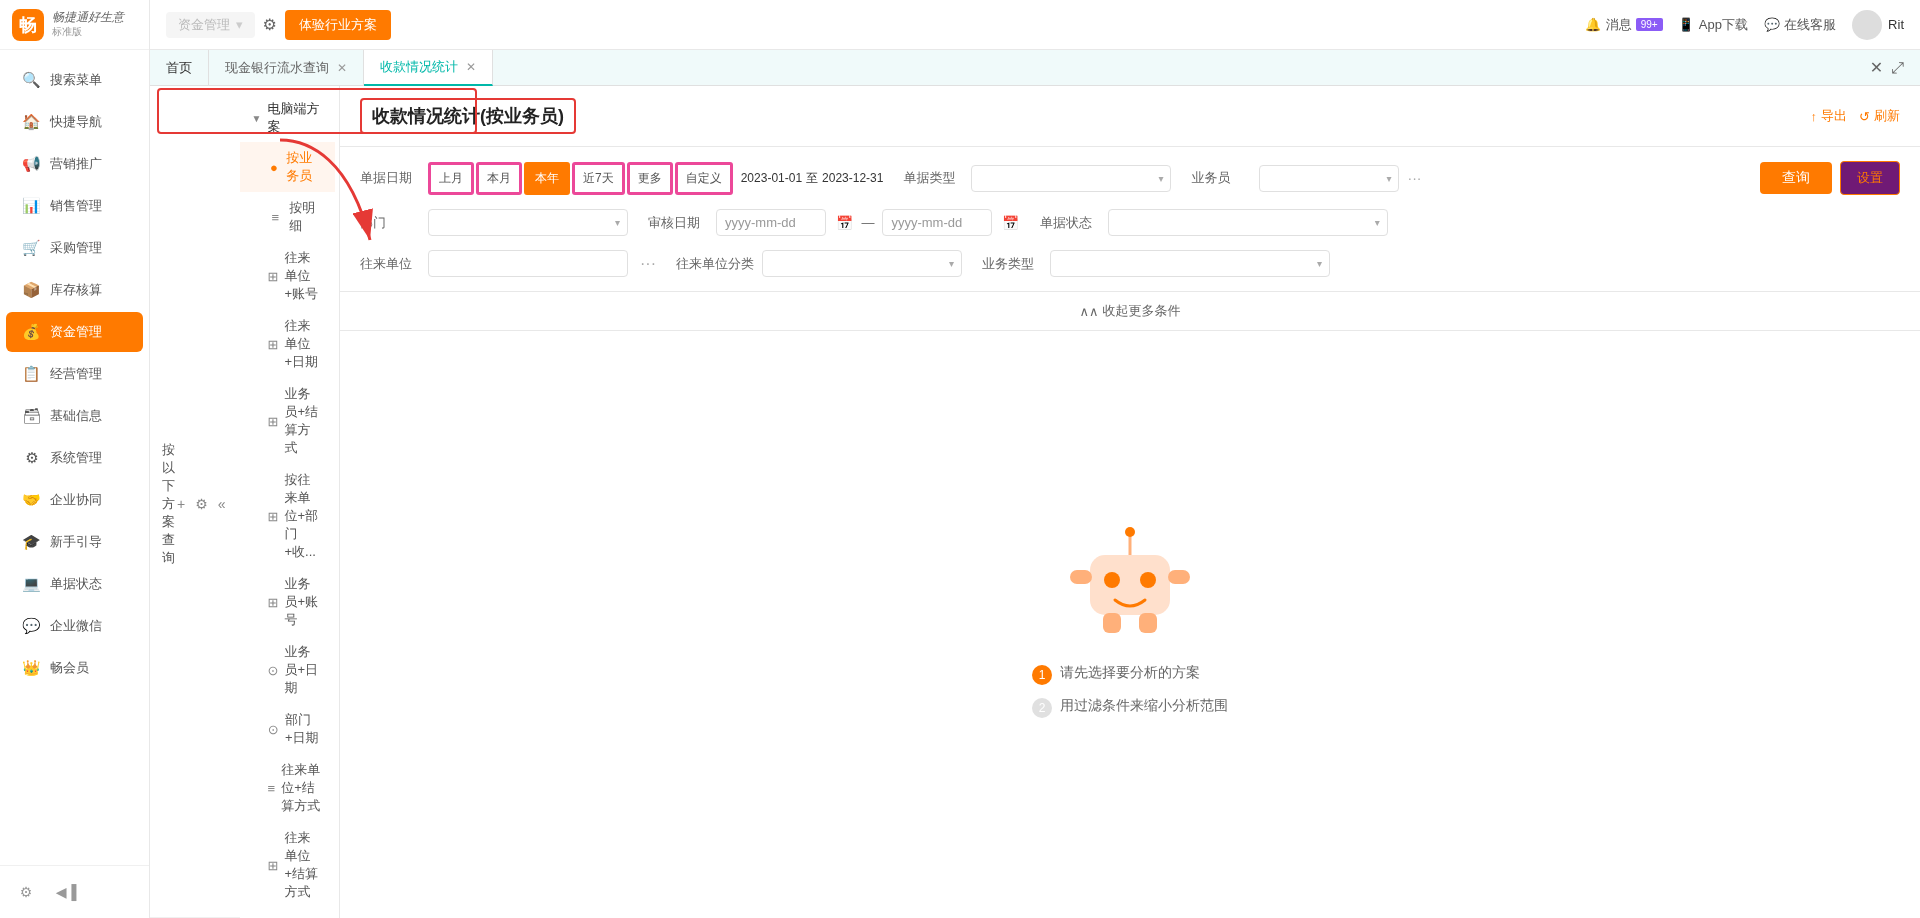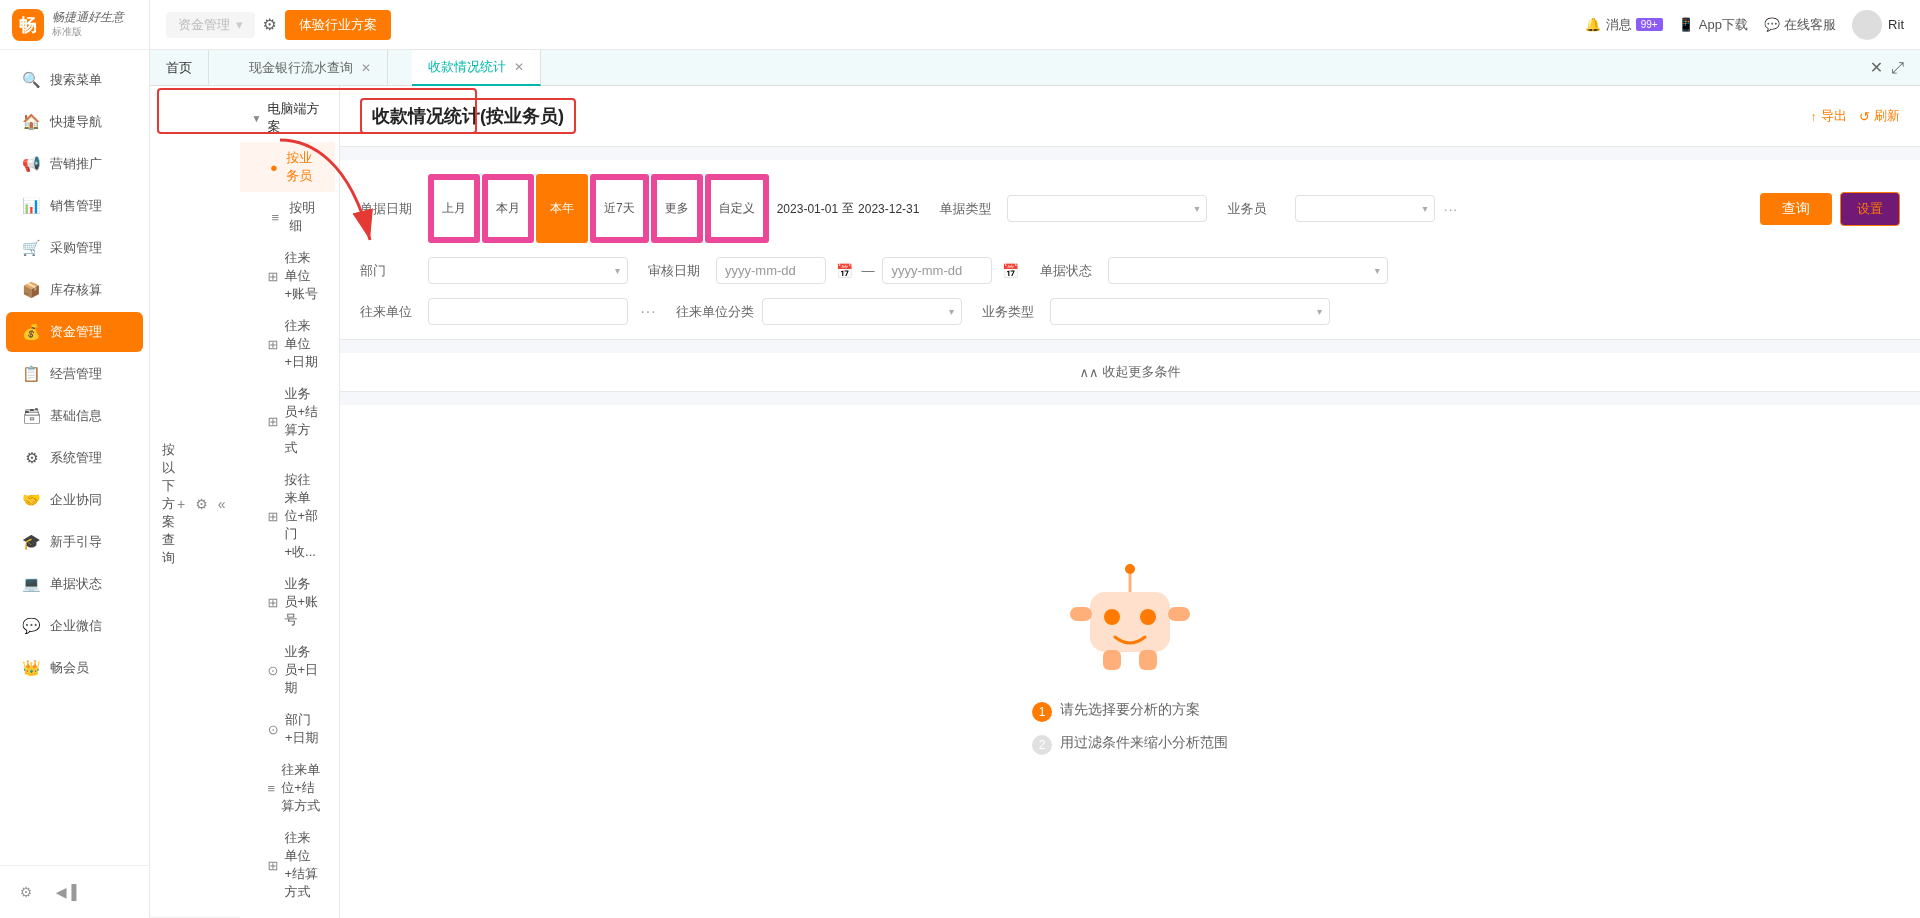--- a/index.html
+++ b/index.html
@@ -50,21 +50,21 @@
     .trial-btn {
       background: #ff7a00; color: #fff; border: none; border-radius: 4px;
       padding: 6px 14px; font-size: 13px; cursor: pointer;
     }
     .topbar-gear { color: #666; cursor: pointer; font-size: 16px; }
     .user-avatar { width: 30px; height: 30px; background: #ddd; border-radius: 50%; }
 
     
     .tabbar {
       position: fixed; left: 150px; top: 50px; right: 0; height: 36px;
-      background: #f0fafa; border-bottom: 1px solid #e0e0e0; display: flex; align-items: center; z-index: 98; gap: 24px;
+      background: #f0fafa; border-bottom: 1px solid #e0e0e0; display: flex; align-items: center; z-index: 98;
     }
     .tab {
       height: 36px; display: flex; align-items: center; padding: 0 16px; cursor: pointer;
       color: #666; font-size: 13px; border-right: 1px solid #e0e0e0; position: relative;
     }
     .tab.active { background: #fff; color: #00b8a9; border-bottom: 2px solid #00b8a9; }
     .tab .tab-close { margin-left: 8px; color: #999; font-size: 12px; }
     .tab:first-child { background: transparent; color: #333; }
     .tab:first-child.active { border-bottom: none; }
     .tabbar-right { margin-left: auto; display: flex; align-items: center; gap: 8px; padding-right: 16px; }
@@ -93,21 +93,21 @@
     .scheme-item {
       display: flex; align-items: center; padding: 7px 12px 7px 28px;
       cursor: pointer; color: #555; font-size: 13px; position: relative;
     }
     .scheme-item.active { color: #ff7a00; background: #fff5ee; }
     .scheme-item .s-icon2 { width: 18px; height: 18px; margin-right: 6px; display: flex; align-items: center; justify-content: center; font-size: 13px; color: #888; }
     .scheme-item.active .s-icon2 { color: #ff7a00; }
 
     
     .right-panel {
-      flex: 1; display: flex; flex-direction: column; overflow: hidden; gap: 13px;
+      flex: 1; display: flex; flex-direction: column; overflow: hidden;
     }
 
     
     .page-header {
       background: #fff; padding: 12px 20px; display: flex; align-items: center; justify-content: space-between;
       border-bottom: 1px solid #e8e8e8;
     }
     .page-title-box {
       border: 2px solid #e53935; border-radius: 4px; padding: 4px 10px; display: inline-flex; align-items: center;
     }
@@ -120,21 +120,21 @@
     
     .filter-area {
       background: #fff; padding: 14px 20px; border-bottom: 1px solid #e8e8e8;
     }
     .filter-row { display: flex; align-items: center; gap: 20px; margin-bottom: 14px; flex-wrap: wrap; }
     .filter-row:last-child { margin-bottom: 0; }
     .filter-item { display: flex; align-items: center; gap: 8px; }
     .filter-label { color: #666; font-size: 13px; white-space: nowrap; min-width: 60px; }
     .date-tabs { display: flex; align-items: center; gap: 2px; }
     .date-tab {
-      padding: 20px 8px; border: 6px solid #ec4899; border-radius: 3px;
+      padding: 5px 8px; border: 3px solid #ec4899; border-radius: 3px;
       cursor: pointer; font-size: 12px; color: #555; background: #fff;
     }
     .date-tab.active { background: #ff7a00; color: #fff; border-color: #ff7a00; }
     .date-range { display: flex; align-items: center; gap: 4px; font-size: 12px; color: #333; }
     .filter-select {
       border: 1px solid #e0e0e0; border-radius: 4px; padding: 5px 28px 5px 10px;
       font-size: 13px; color: #333; background: #fff; cursor: pointer; min-width: 140px;
       appearance: none; position: relative;
     }
     .select-wrapper { position: relative; display: inline-flex; align-items: center; }

